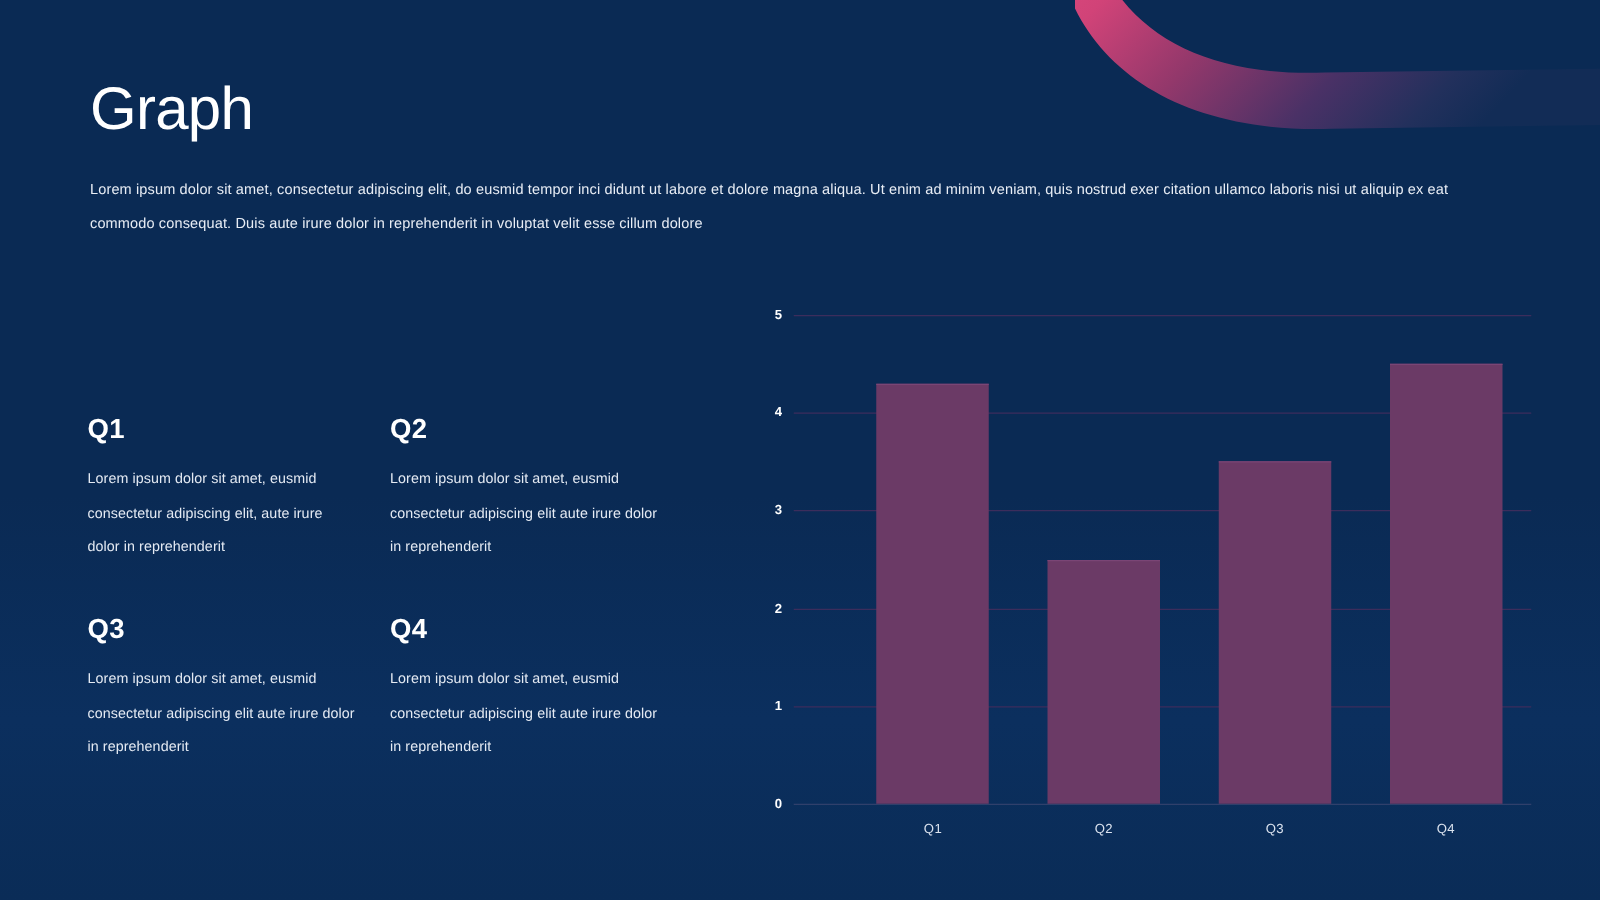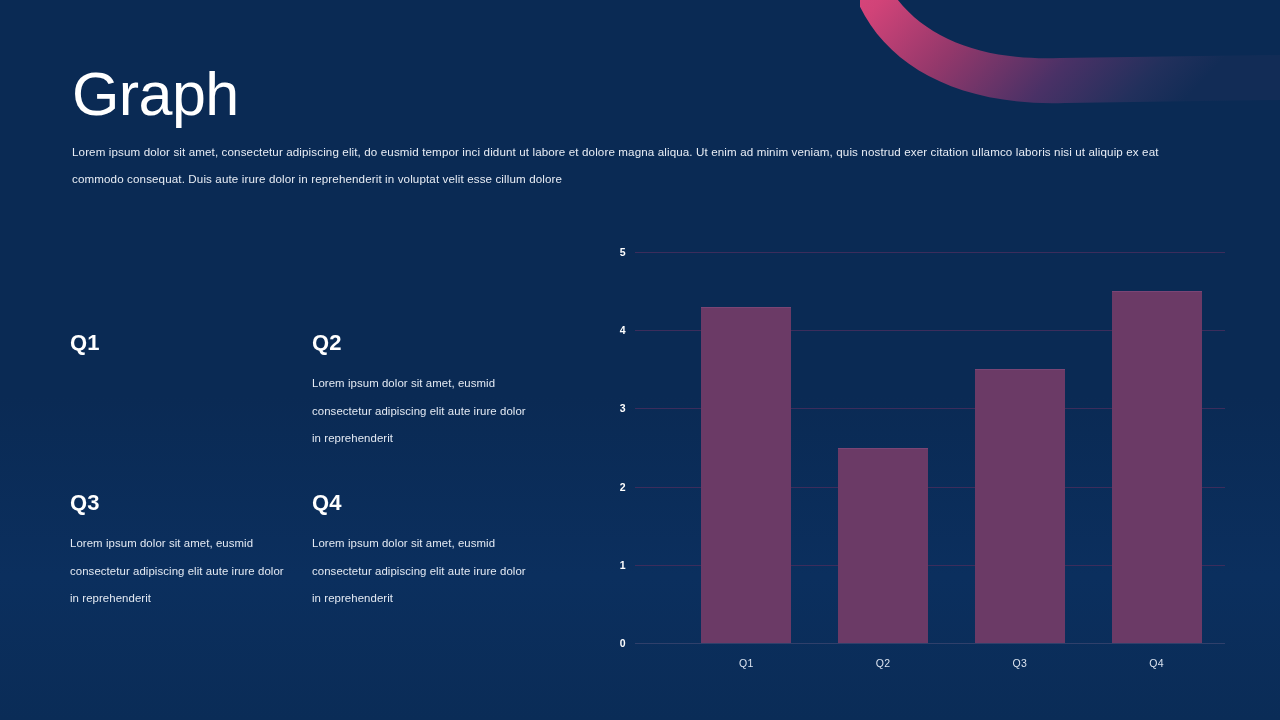--- a/index.html
+++ b/index.html
@@ -18,21 +18,21 @@
   
   .swoosh-wrap {
     position:absolute; top:0; right:0;
     width:420px; height:150px;
     pointer-events:none;
   }
 
   
   .page-title {
     position:absolute; left:72px; top:64px;
-    font-size:61px; font-weight:300; color:#ffffff;
+    font-size:48px; font-weight:300; color:#ffffff;
     letter-spacing:-0.6px; line-height:1.0;
   }
   .intro {
     position:absolute; left:72px; top:138px; width:1125px;
     font-size:11.6px; font-weight:400; color:#e8edf5;
     line-height:27px; letter-spacing:0.12px;
   }
 
   
   .quarters {
@@ -104,20 +104,21 @@
     </svg>
   </div>
 
   <div class="page-title">Graph</div>
 
   <div class="intro">Lorem ipsum dolor sit amet, consectetur  adipiscing  elit, do eusmid tempor inci didunt ut labore et dolore magna aliqua. Ut enim ad minim veniam, quis nostrud  exer citation  ullamco  laboris  nisi ut aliquip ex eat commodo consequat.  Duis aute irure dolor  in reprehenderit in voluptat  velit esse cillum dolore</div>
 
   <div class="quarters">
     <div class="q-block">
       <div class="q-title">Q1</div>
+      <div class="q-body">Lorem ipsum dolor sit amet, eusmid consectetur  adipiscing  elit, aute irure dolor  in reprehenderit</div>
     </div>
     <div class="q-block">
       <div class="q-title">Q2</div>
       <div class="q-body">Lorem ipsum dolor sit amet, eusmid consectetur  adipiscing  elit aute irure dolor  in reprehenderit</div>
     </div>
     <div class="q-block">
       <div class="q-title">Q3</div>
       <div class="q-body">Lorem ipsum dolor sit amet, eusmid consectetur  adipiscing  elit aute irure dolor  in reprehenderit</div>
     </div>
     <div class="q-block">

